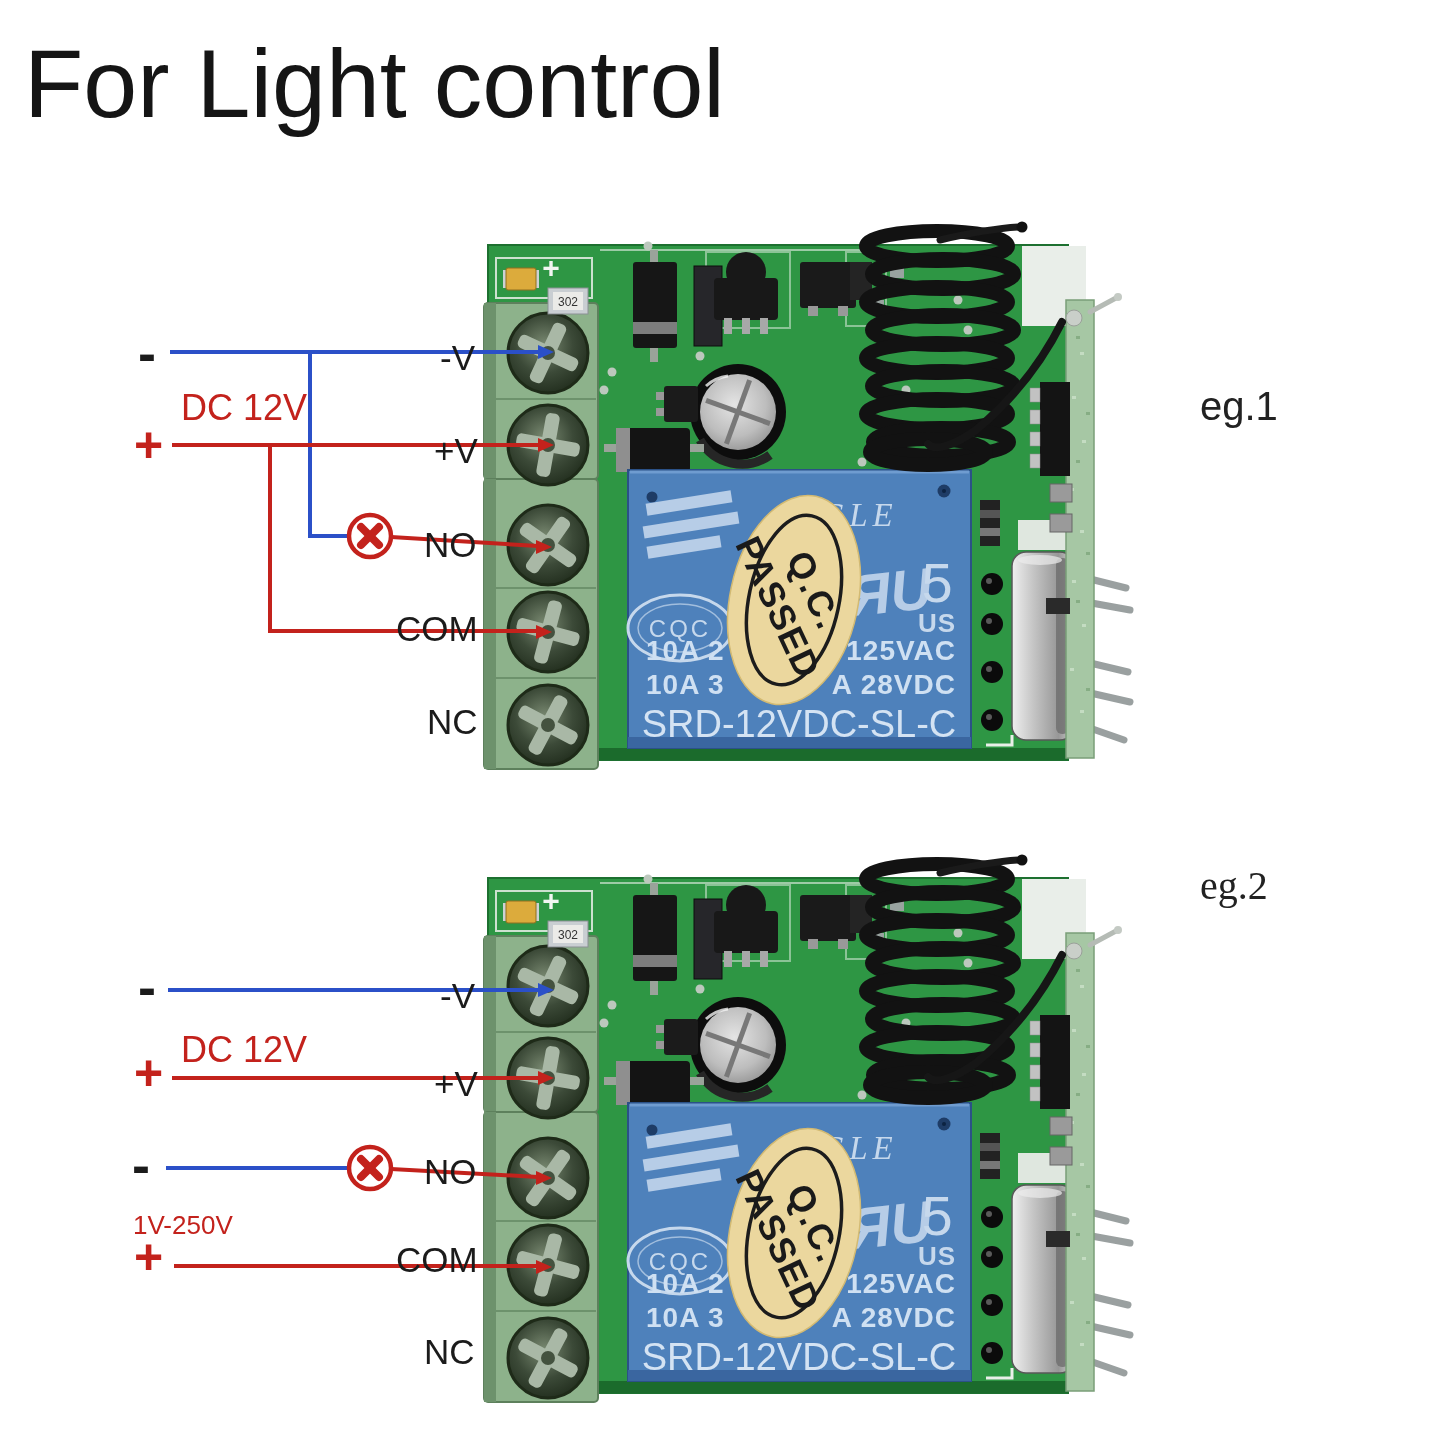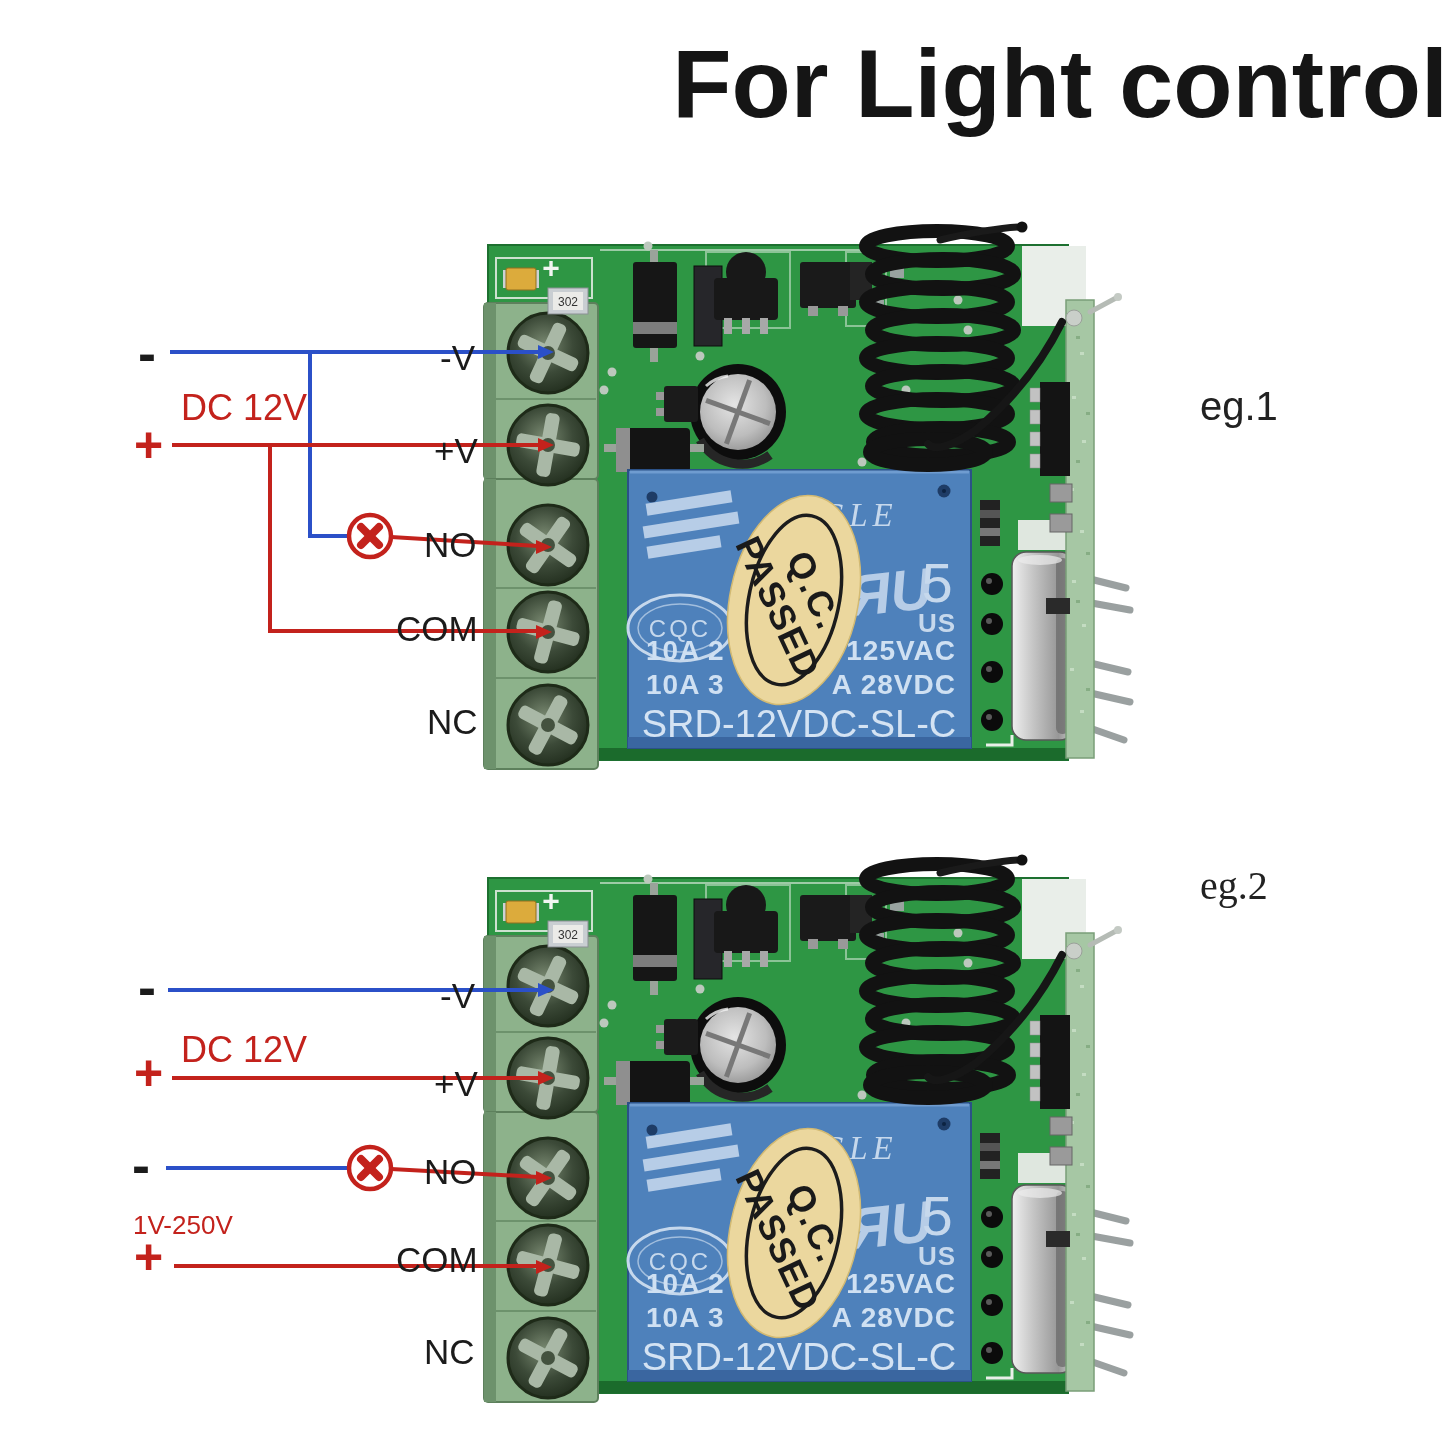--- a/index.html
+++ b/index.html
@@ -1,20 +1,20 @@
 <!DOCTYPE html>
 <html><head>
 <meta charset="utf-8">
 <style>
   html,body{margin:0;padding:0;}
   body{width:1448px;height:1448px;position:relative;background:#ffffff;
        font-family:"Liberation Sans",sans-serif;overflow:hidden;}
   #scene{position:absolute;left:0;top:0;}
-  .title{position:absolute;left:0;right:0;top:28px;text-align:right;
-         font-size:97px;font-weight:bold;color:#151515;letter-spacing:0;margin-left:24px;}
+  .title{position:absolute;left:0;right:0;top:28px;text-align:left;
+         font-size:97px;font-weight:normal;color:#151515;letter-spacing:0;margin-left:24px;}
   .lbl{position:absolute;line-height:1;color:#1b1b1b;white-space:nowrap;}
   .red{color:#c3221c;}
   .b{font-weight:bold;}
   .eg{position:absolute;font-size:40px;color:#222;}
   svg text{font-family:"Liberation Sans",sans-serif;}
   svg text.serif{font-family:"Liberation Serif",serif;}
 </style>
 </head>
 <body>
 

